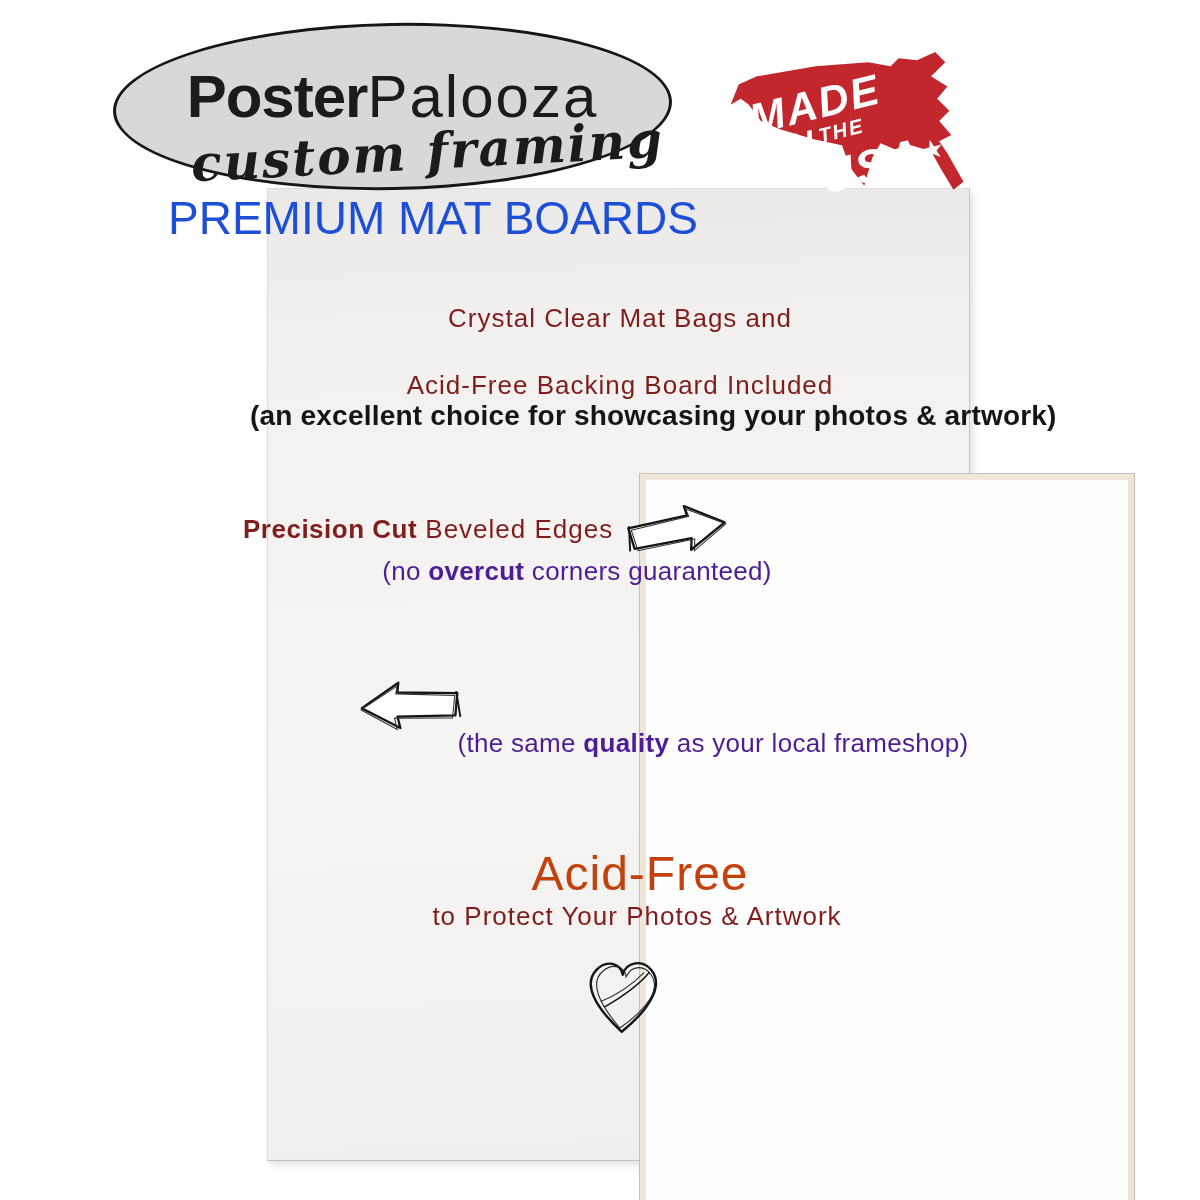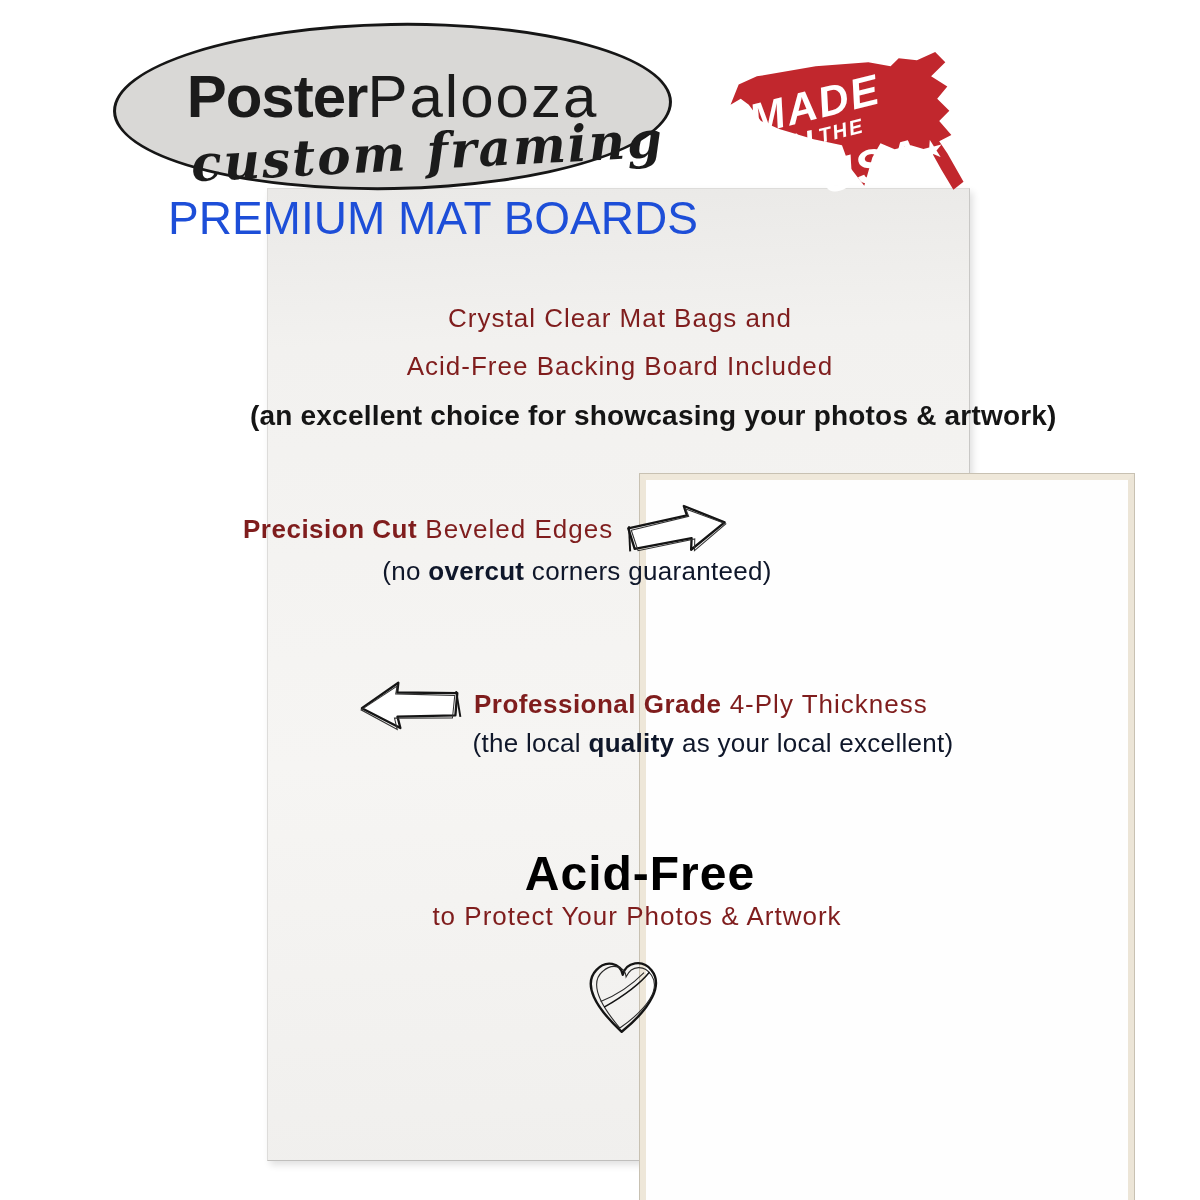--- a/index.html
+++ b/index.html
@@ -33,25 +33,25 @@
        fill:#ffffff;letter-spacing:2px;}
 
   
   .tagline{position:absolute;left:168px;top:194px;font-size:46px;line-height:1.05;font-weight:400;
        color:#1d4ed8;z-index:7;white-space:nowrap;}
 
   
   .line{position:absolute;text-align:center;white-space:nowrap;z-index:8;}
   .t-main{font-size:26px;letter-spacing:1px;color:#7f1d1d;line-height:1.15;}
   .t-main b,.t-bold{font-weight:800;letter-spacing:0.5px;}
-  .t-note{font-size:26px;color:#0f172a;letter-spacing:0.3px;}
+  .t-note{font-size:26px;color:#4c1d95;letter-spacing:0.3px;}
   .t-note b{font-weight:800;}
   .headline-note{font-size:28px;font-weight:800;letter-spacing:0.2px;color:#151515;}
   .feature-row{position:absolute;display:flex;align-items:center;gap:12px;z-index:8;white-space:nowrap;}
-  .acid-title{font-size:48px;font-weight:700;letter-spacing:1px;color:#000000;}
+  .acid-title{font-size:48px;font-weight:400;letter-spacing:1px;color:#c2410c;}
   .arrow{flex:0 0 auto;}
   .arrow svg{display:block;}
   .heart{position:absolute;left:577px;top:946px;width:92px;height:98px;z-index:8;transform:rotate(2deg);}
   .heart svg{display:block;width:100%;height:100%;}
 </style>
 </head>
 <body>
 
 <div class="canvas">
 
@@ -79,21 +79,21 @@
         <text x="100" y="88" font-size="20">THE</text>
         <text x="92" y="138" font-size="46">USA</text>
         <text x="194" y="130" font-size="26" letter-spacing="0">★</text>
       </g>
     </svg>
   </div>
 
   <div class="tagline">PREMIUM MAT BOARDS</div>
 
   <div class="line t-main" style="left:220px;top:304px;width:800px;">Crystal Clear Mat Bags and</div>
-  <div class="line t-main" style="left:220px;top:352px;width:800px;">Acid-Free Backing Board Included</div>
+  <div class="line t-main" style="left:220px;top:371px;width:800px;">Acid-Free Backing Board Included</div>
   <div class="line headline-note" style="left:220px;top:400px;width:800px;margin-left:30px;">(an excellent choice for showcasing your photos &amp; artwork)</div>
 
   <div class="feature-row" style="left:243px;top:502px;">
     <span class="t-main"><b>Precision Cut</b><span> Beveled Edges</span></span>
     <span class="arrow" style="transform:rotate(-7deg);">
       <svg width="106" height="56" viewBox="0 0 110 56">
         <path d="M4,20 L66,14 L64,4 L104,26 L66,50 L68,38 L8,42 Z" fill="#ffffff" stroke="#141414" stroke-width="2.4" stroke-linejoin="round"></path>
         <path d="M5,19 L66,13 L64,5 L103,26 L67,49 L69,37 L9,41 Z" fill="none" stroke="#333333" stroke-width="1.1" transform="translate(2,2.5) rotate(-1 55 28)"></path>
         <path d="M5,18 L3,44" fill="none" stroke="#141414" stroke-width="2"></path>
       </svg>
@@ -102,23 +102,22 @@
   <div class="line t-note" style="left:177px;top:556px;width:800px;"><span>(no </span><b>overcut</b><span> corners guaranteed)</span></div>
 
   <div class="feature-row" style="left:356px;top:676px;">
     <span class="arrow" style="transform:rotate(-5deg);">
       <svg width="106" height="58" viewBox="0 0 110 58">
         <path d="M106,21 L44,15 L46,5 L6,28 L44,52 L42,40 L102,44 Z" fill="#ffffff" stroke="#141414" stroke-width="2.4" stroke-linejoin="round"></path>
         <path d="M105,20 L44,14 L46,6 L7,28 L43,51 L41,39 L101,43 Z" fill="none" stroke="#333333" stroke-width="1.1" transform="translate(-2,2.5) rotate(1 55 29)"></path>
         <path d="M105,19 L107,46" fill="none" stroke="#141414" stroke-width="2"></path>
       </svg>
     </span>
-    <span class="t-main"><b>Professional Grade</b><span> 4-Ply Thickness</span></span>
   </div>
-  <div class="line t-note" style="left:313px;top:728px;width:800px;"><span>(the local </span><b>quality</b><span> as your local excellent)</span></div>
+  <div class="line t-note" style="left:313px;top:728px;width:800px;"><span>(the same </span><b>quality</b><span> as your local frameshop)</span></div>
 
   <div class="line acid-title" style="left:240px;top:846px;width:800px;">Acid-Free</div>
   <div class="line t-main" style="left:237px;top:902px;width:800px;">to Protect Your Photos &amp; Artwork</div>
 
   <div class="heart">
     <svg viewBox="0 0 100 104">
       <path d="M50,92 C20,66 6,42 20,26 C30,14 46,17 49,30 C52,16 70,12 80,24 C93,39 82,64 50,92 Z" fill="none" stroke="#141414" stroke-width="2.6" stroke-linejoin="round"></path>
       <path d="M52,88 C24,64 12,44 24,30 C33,19 47,21 50,32 C54,18 68,16 77,26 C89,39 79,62 52,88 Z" fill="none" stroke="#2a2a2a" stroke-width="1.2" transform="rotate(7 50 54)"></path>
       <path d="M30,66 C46,56 66,42 78,26" fill="none" stroke="#141414" stroke-width="1.6"></path>
       <path d="M26,60 C42,53 60,40 72,27" fill="none" stroke="#2a2a2a" stroke-width="1.1"></path>

